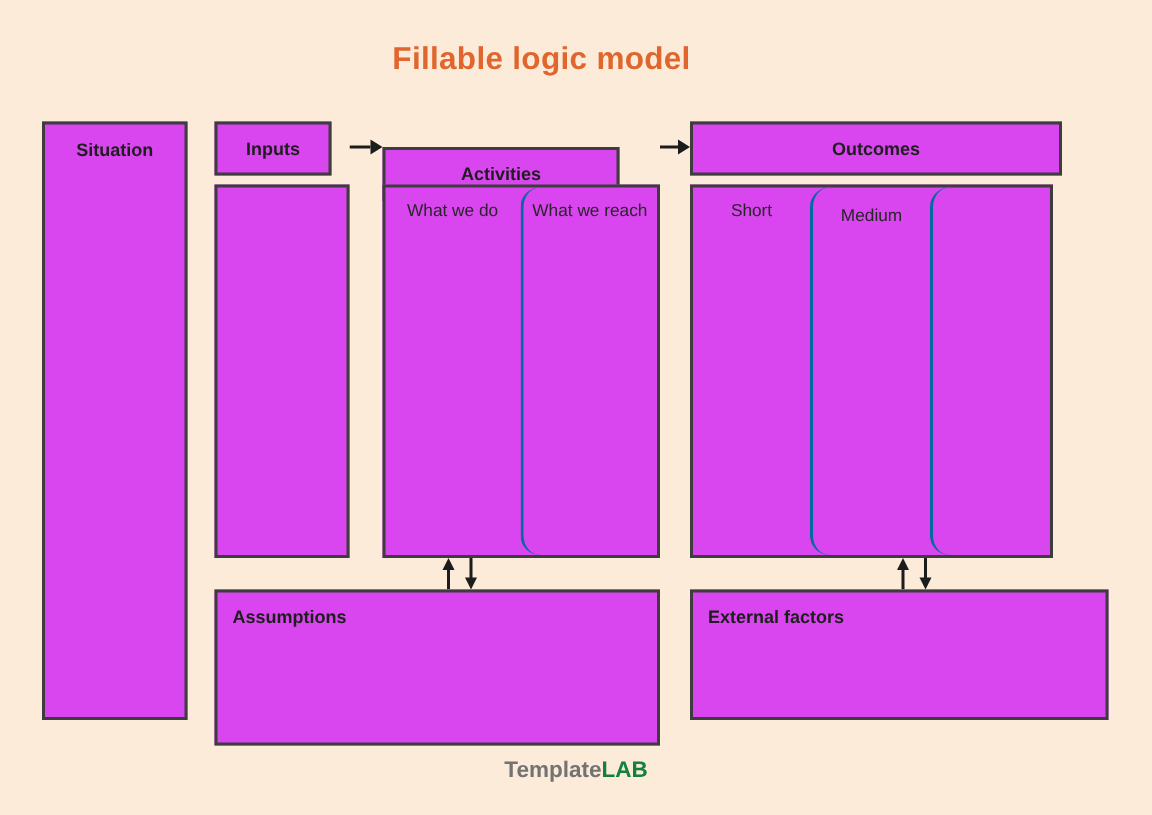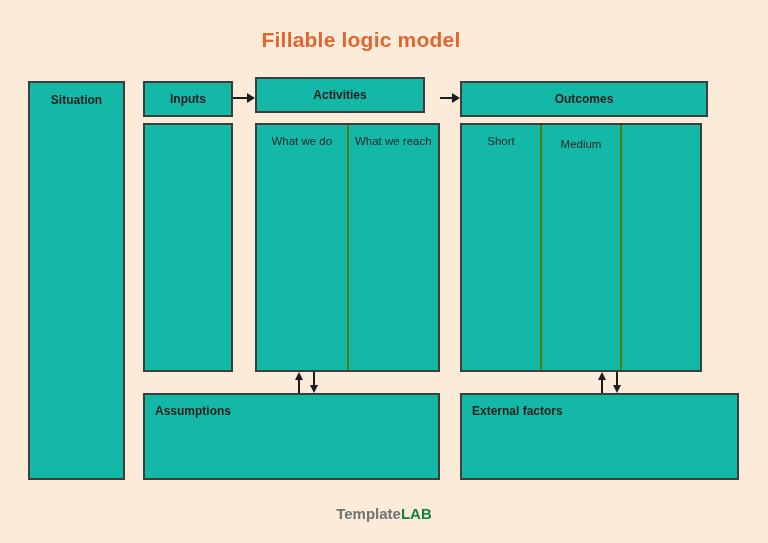--- a/index.html
+++ b/index.html
@@ -18,60 +18,60 @@
     position:absolute;
     top:28px; left:0; width:722px;
     text-align:center;
     font-size:21px;
     font-weight:bold;
     color:#E0662E;
     letter-spacing:0.2px;
   }
   .box {
     position:absolute;
-    background:#14b8a6;
+    background:#d946ef;
     border:2px solid #3D3D3D;
     box-sizing:border-box;
   }
   .hdr {
     display:flex;
     align-items:center;
     justify-content:center;
   }
   .hdr .box-label, .bold-label {
     font-weight:bold;
     font-size:12px;
     color:#1E1E1E;
   }
   .situation { left:28px; top:81px; width:97px; height:399px; display:flex; flex-direction:column; }
   .situation .box-label { margin-top:10px; text-align:center; font-weight:bold; font-size:12px; color:#1E1E1E; }
   .situation .fill-area { flex:1; }
 
-  .inputs-hdr     { left:143px; top:81px; width:90px;  height:36px; }
-  .activities-hdr { left:255px; top:77px; width:170px; height:36px; }
+  .inputs-hdr     { left:143px; top:81px; width:78px;  height:36px; }
+  .activities-hdr { left:255px; top:98px; width:158px; height:36px; }
   .outcomes-hdr   { left:460px; top:81px; width:248px; height:36px; }
 
   .inputs-content { left:143px; top:123px; width:90px; height:249px; }
 
   .cols { display:flex; padding:0; }
   .activities-content { left:255px; top:123px; width:185px; height:249px; }
   .outcomes-content   { left:460px; top:123px; width:242px; height:249px; }
-  .col { flex:1; display:flex; flex-direction:column; min-width:0; }
-  .col + .col { border-left:2px solid #4d7c0f; }
+  .col { flex:1; display:flex; flex-direction:column; min-width:0;border-radius:13px; }
+  .col + .col { border-left:2px solid #0369a1; }
   .col-label {
     padding-top:10px;
     text-align:center;
     font-size:11.5px;
     color:#262626;
     white-space:nowrap;
   }
   .col-label.pad-more { padding-top:13px; }
   .col .fill-area { flex:1; }
 
-  .assumptions { left:143px; top:393px; width:297px; height:87px; display:flex; flex-direction:column; }
+  .assumptions { left:143px; top:393px; width:297px; height:104px; display:flex; flex-direction:column; }
   .external    { left:460px; top:393px; width:279px; height:87px; display:flex; flex-direction:column; }
   .corner-label {
     padding:9px 0 0 10px;
     font-weight:bold;
     font-size:12px;
     color:#1E1E1E;
   }
   .assumptions .fill-area, .external .fill-area { flex:1; }
 
   .arrow { position:absolute; display:block; }

